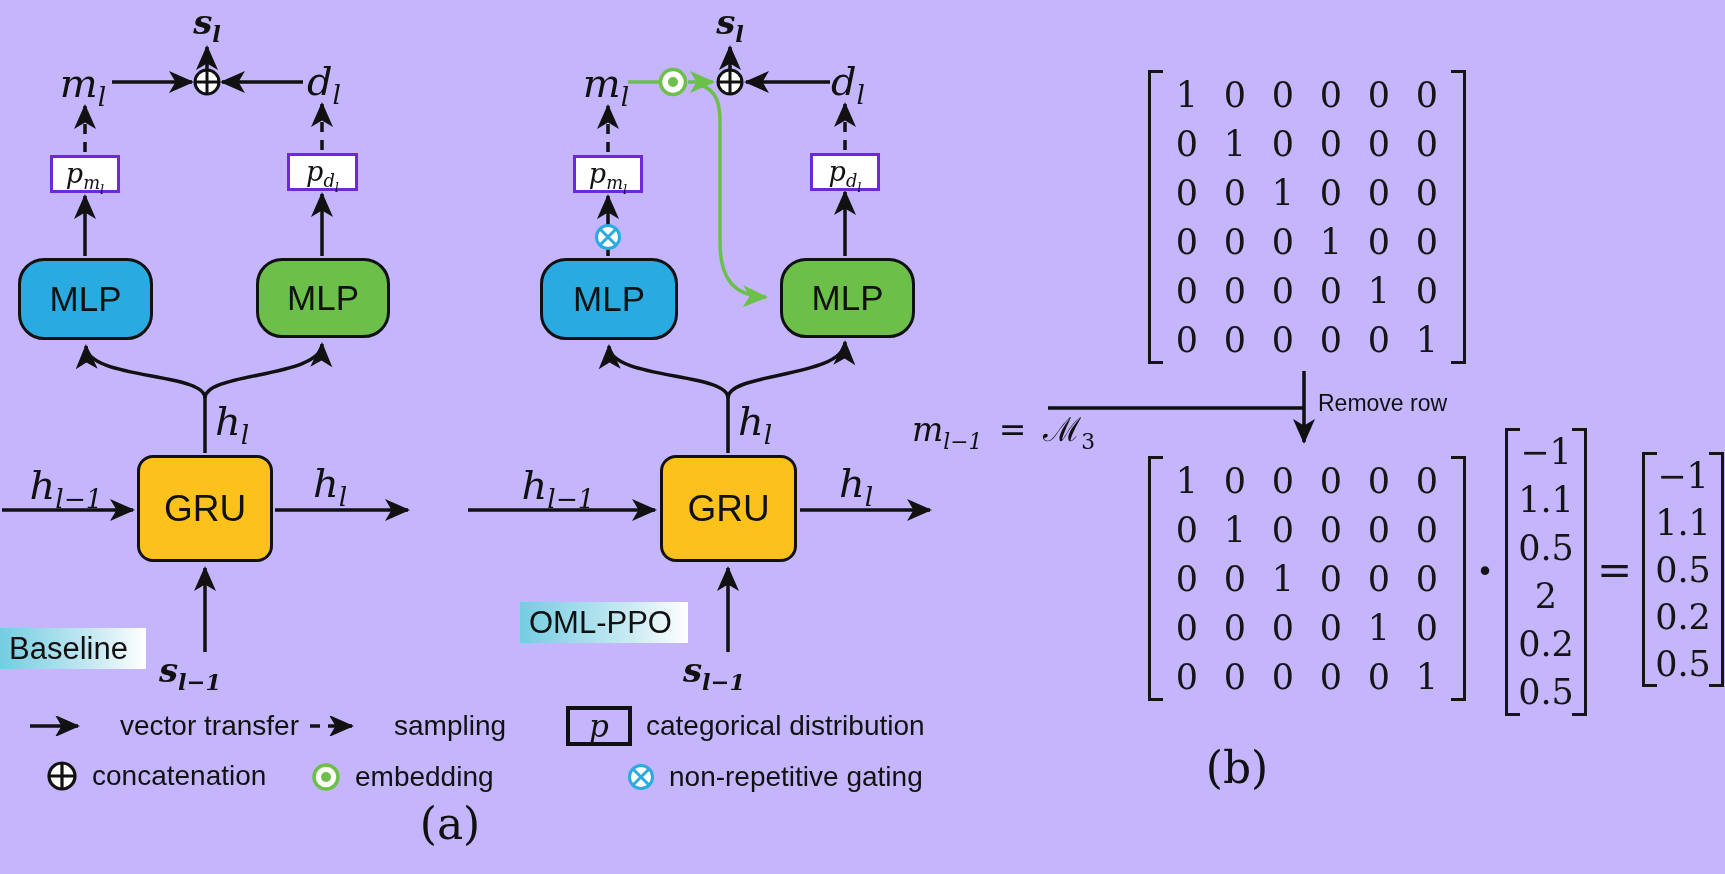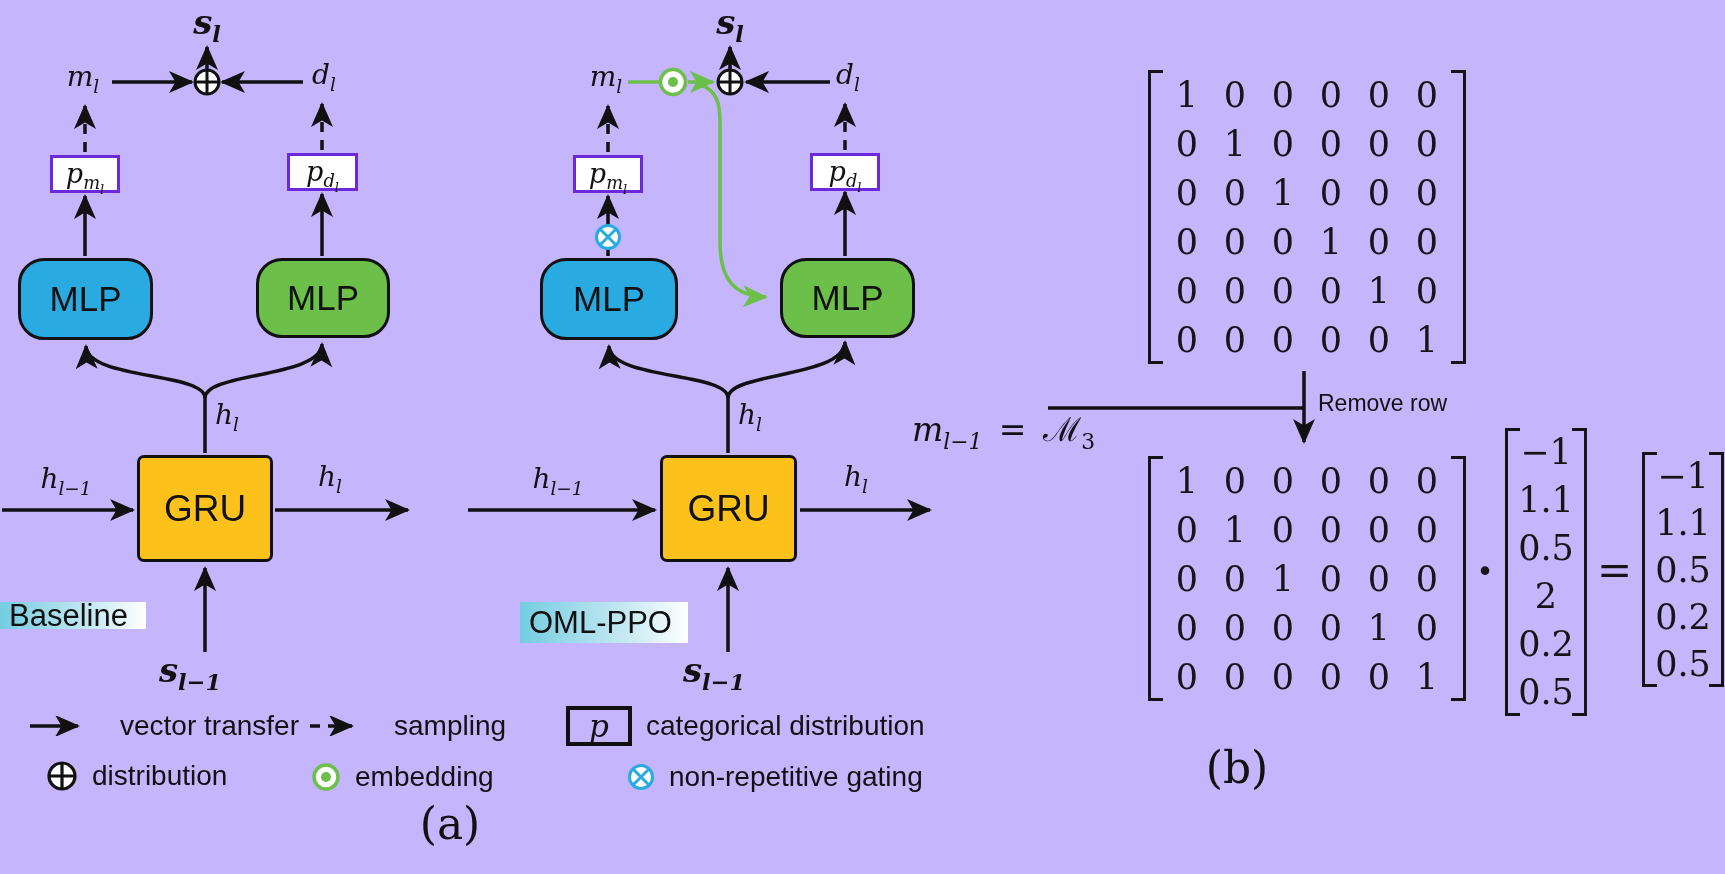--- a/index.html
+++ b/index.html
@@ -6,29 +6,29 @@
   .canvas{position:relative;width:1725px;height:874px;background:#c4b5fd;overflow:hidden;
           font-family:"Liberation Sans",sans-serif;color:#111;}
   .abs{position:absolute;}
   .cx{transform:translateX(-50%);}
   svg.wires{position:absolute;left:0;top:0;}
   .wire{stroke:#111;stroke-width:3.5;fill:none;}
   .wire-thin{stroke:#111;stroke-width:3;fill:none;}
   .dashed{stroke-dasharray:10 8;}
   .wire-g{stroke:var(--green);stroke-width:3.5;fill:none;}
   .sym-blue{stroke:var(--blue);}
-  .math{font-family:"DejaVu Serif","Liberation Serif",serif;font-style:italic;font-size:28px;white-space:nowrap;}
+  .math{font-family:"DejaVu Serif","Liberation Serif",serif;font-style:italic;font-size:40px;white-space:nowrap;}
   .math sub{font-size:66%;line-height:0;}
   .math sub sub{font-size:72%;}
   .mbold{font-weight:bold;font-size:34px;}
   .roman{font-style:normal;}
   .node{position:absolute;border:3.5px solid #111;display:flex;align-items:center;justify-content:center;box-sizing:border-box;}
   .mlp-b{background:var(--blue);border-radius:26px;font-size:35px;}
   .mlp-g{background:var(--green);border-radius:26px;font-size:35px;}
-  .gru{background:var(--yellow);border-radius:7px;font-size:37px;}
+  .gru{background:var(--yellow);border-radius:16px;font-size:37px;}
   .pbox{position:absolute;background:#fff;border:3px solid #6d28d9;display:flex;align-items:center;justify-content:center;box-sizing:border-box;
         font-family:"DejaVu Serif","Liberation Serif",serif;font-style:italic;font-size:27px;}
   .tag{position:absolute;display:flex;align-items:center;box-sizing:border-box;padding-left:9px;font-size:31px;
        background:linear-gradient(90deg,var(--tagblue) 0%,#c9eaf3 65%,#ffffff 100%);}
   .legend-item{position:absolute;display:flex;align-items:center;gap:14px;font-size:28px;white-space:nowrap;}
   .legend-pbox{width:66px;height:40px;border:4.5px solid #111;display:flex;align-items:center;justify-content:center;box-sizing:border-box;
         font-family:"DejaVu Serif","Liberation Serif",serif;font-style:italic;font-size:31px;}
   .caption{position:absolute;font-family:"DejaVu Serif","Liberation Serif",serif;font-size:44px;}
   .matrix{position:absolute;display:flex;align-items:stretch;}
   .bk{width:15px;border:3.5px solid #151515;box-sizing:border-box;flex:none;}
@@ -124,21 +124,21 @@
     </div>
   <div class="node mlp-g" style="left:256px;top:258px;width:134px;height:80px;">
       <span>MLP</span>
     </div>
   <div class="abs math" style="left:215px;top:398px;"><span>h</span><sub>l</sub></div>
   <div class="node gru" style="left:137px;top:455px;width:136px;height:107px;">
       <span>GRU</span>
     </div>
   <div class="abs cx math" style="left:66px;top:462px;"><span>h</span><sub>l−1</sub></div>
   <div class="abs cx math" style="left:330px;top:460px;"><span>h</span><sub>l</sub></div>
-  <div class="tag" style="left:0px;top:602px;width:146px;height:27px;">
+  <div class="tag" style="left:0px;top:628px;width:146px;height:41px;">
       <span>Baseline</span>
     </div>
   <div class="abs cx math mbold" style="left:190px;top:650px;"><span>s</span><sub>l−1</sub></div>
 
   <div class="abs cx math mbold" style="left:730px;top:2px;"><span>s</span><sub>l</sub></div>
   <div class="abs cx math" style="left:606px;top:60px;"><span>m</span><sub>l</sub></div>
   <div class="abs cx math" style="left:848px;top:58px;"><span>d</span><sub>l</sub></div>
   <div class="pbox" style="left:573px;top:155px;width:70px;height:38px;">
       <span class="math" style="font-size:27px;"><span>p</span><sub><span>m</span><sub>l</sub></sub></span>
     </div>
@@ -178,21 +178,21 @@
     <span class="legend-pbox">
         <span>p</span>
       </span>
     <span>categorical distribution</span>
   </div>
   <div class="legend-item" style="left:46px;top:760px;">
     <svg width="32" height="32">
       <circle cx="16" cy="16" r="13" fill="#fff" stroke="#111" stroke-width="3.2"></circle>
       <path d="M3.5,16 H28.5 M16,3.5 V28.5" stroke="#111" stroke-width="3.2" fill="none"></path>
     </svg>
-    <span>distribution</span>
+    <span>concatenation</span>
   </div>
   <div class="legend-item" style="left:311px;top:761px;">
     <svg width="30" height="30">
       <circle cx="15" cy="15" r="12" fill="#fff" stroke="var(--green)" stroke-width="3.5"></circle>
       <circle cx="15" cy="15" r="5" fill="var(--green)"></circle>
     </svg>
     <span>embedding</span>
   </div>
   <div class="legend-item" style="left:627px;top:761px;">
     <svg width="28" height="28">

